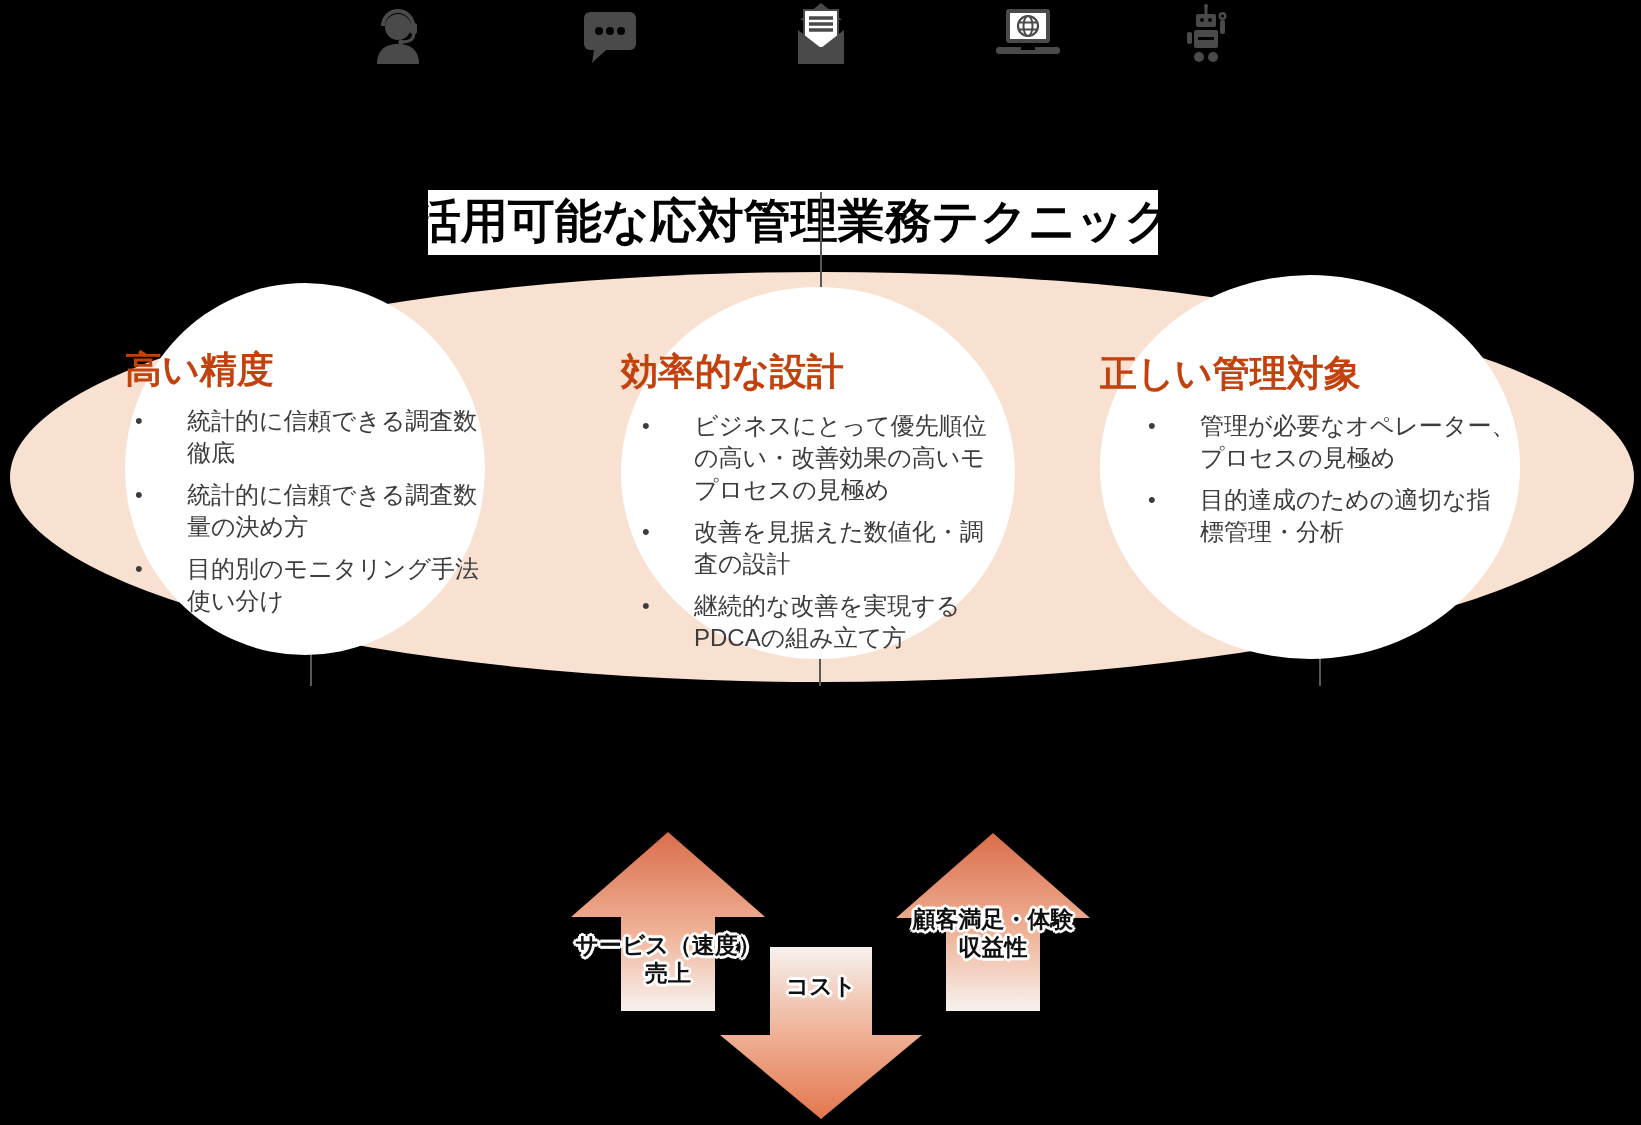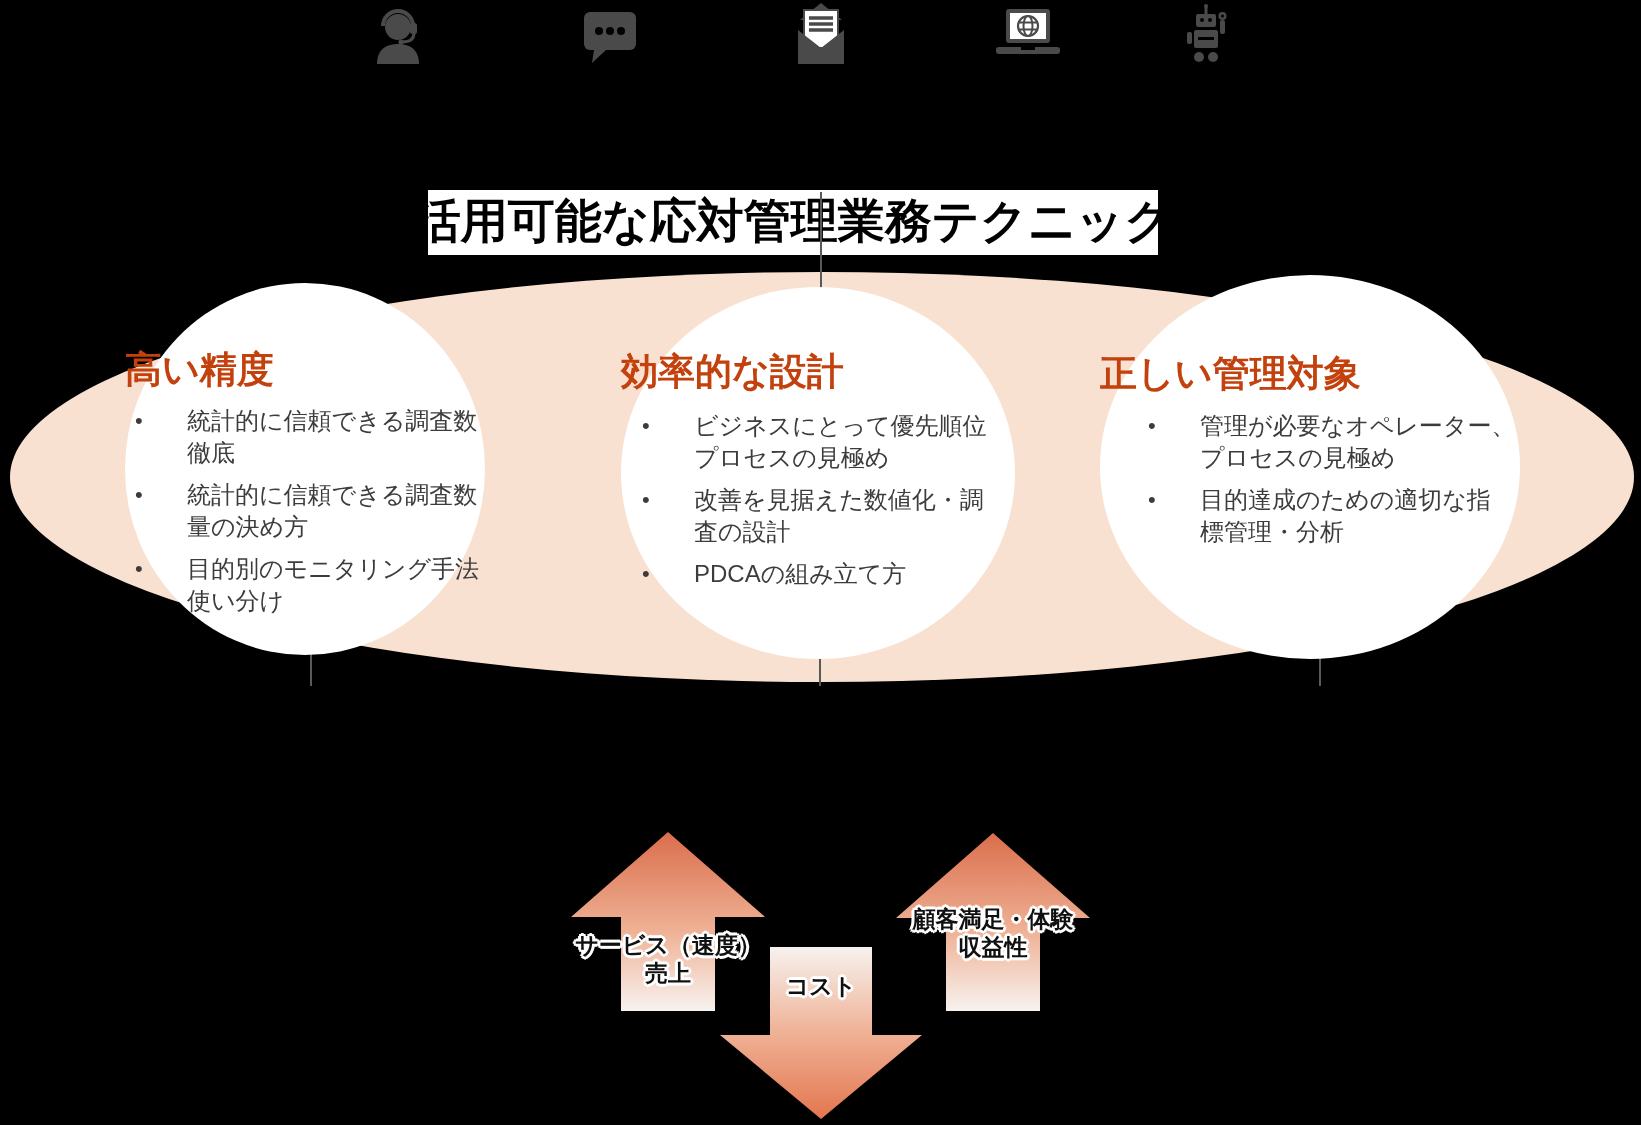--- a/index.html
+++ b/index.html
@@ -157,33 +157,35 @@
     </div>
   </div>
 
   <div class="circle c2">
     <div class="circle-title">効率的な設計</div>
     <div class="bullets">
       <div class="bullet">
         <span class="dot">•</span>
         <span class="bl">
             <div>ビジネスにとって優先順位</div>
+            <div>の高い・改善効果の高いモ</div>
             <div>プロセスの見極め</div>
           </span>
       </div>
       <div class="bullet">
         <span class="dot">•</span>
         <span class="bl">
             <div>改善を見据えた数値化・調</div>
             <div>査の設計</div>
           </span>
       </div>
       <div class="bullet">
         <span class="dot">•</span>
         <span class="bl">
+            <div>継続的な改善を実現する</div>
             <div>PDCAの組み立て方</div>
           </span>
       </div>
     </div>
   </div>
 
   <div class="circle c3">
     <div class="circle-title">正しい管理対象</div>
     <div class="bullets">
       <div class="bullet">

